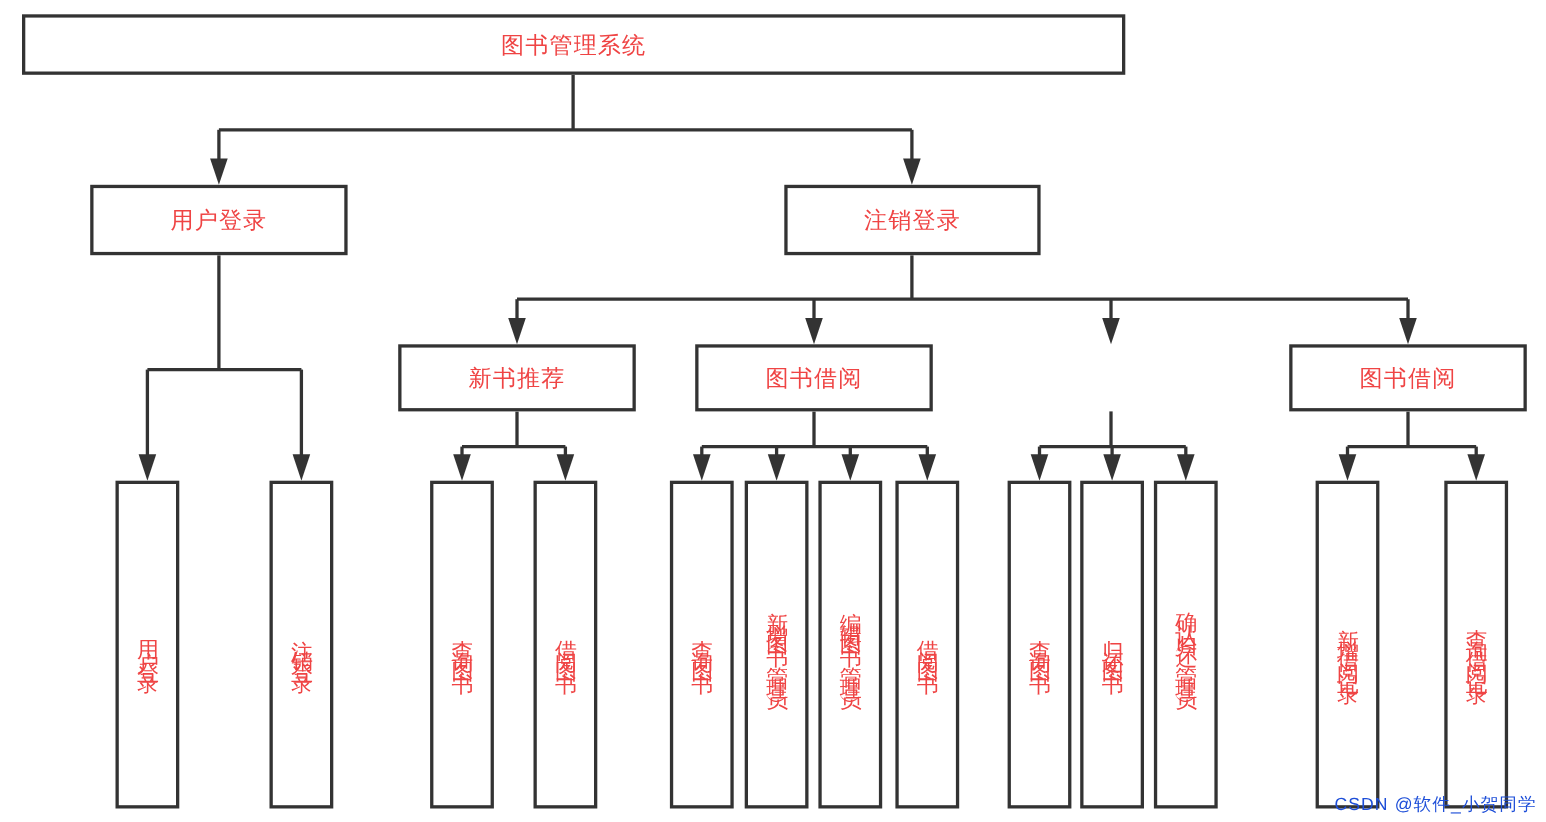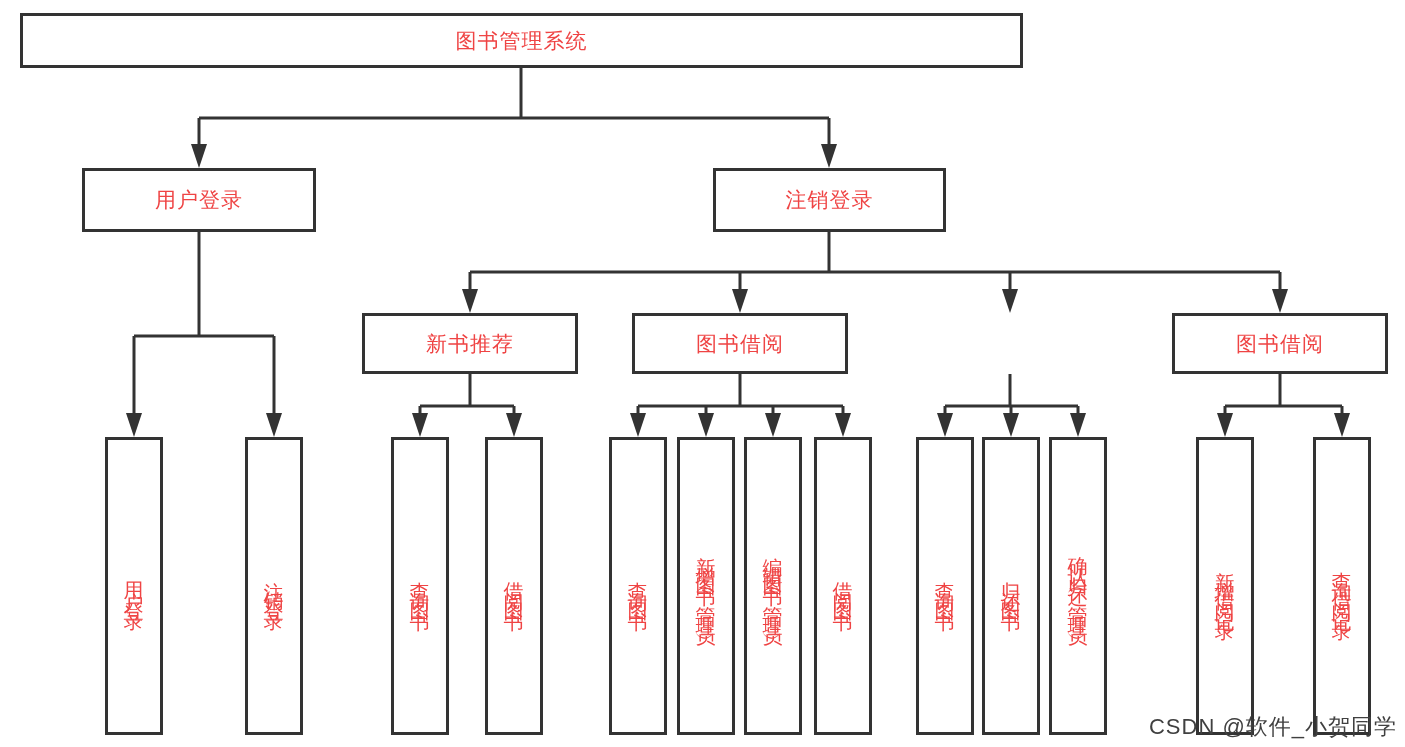--- a/index.html
+++ b/index.html
@@ -41,22 +41,22 @@
     text-orientation: mixed;
     font-size: 20px;
     letter-spacing: 10px;
     line-height: 1;
     white-space: nowrap;
   }
   .watermark {
     position: absolute;
     right: 8px;
     bottom: 5px;
-    font-size: 22px;
-    color: #404040;
+    font-size: 16px;
+    color: #1d4ed8;
     letter-spacing: 1px;
     white-space: nowrap;
   }
 </style>
 </head>
 <body>
 
 <div class="stage">
 
   <svg class="wires" width="1405" height="747" viewBox="0 0 1405 747">

